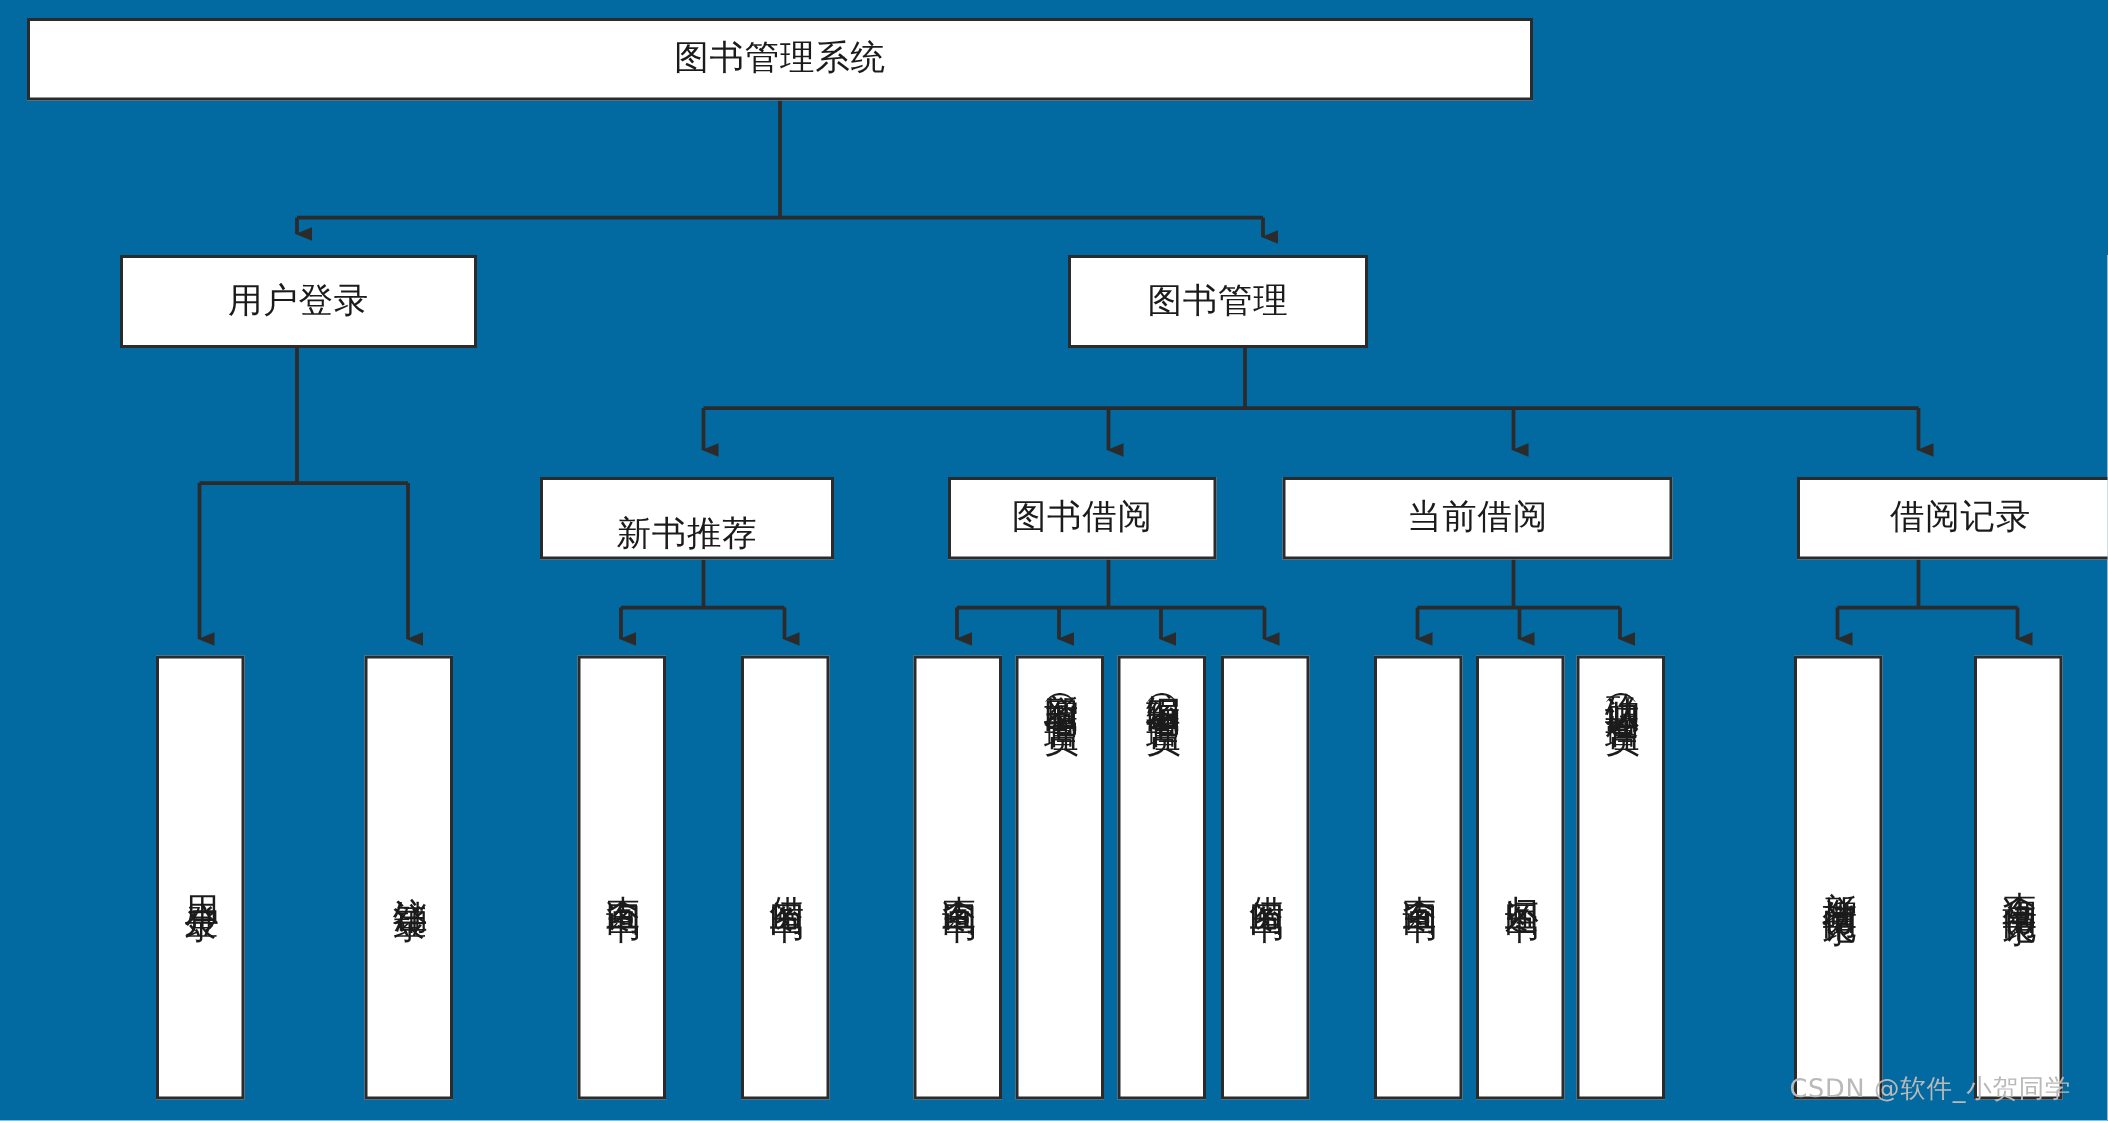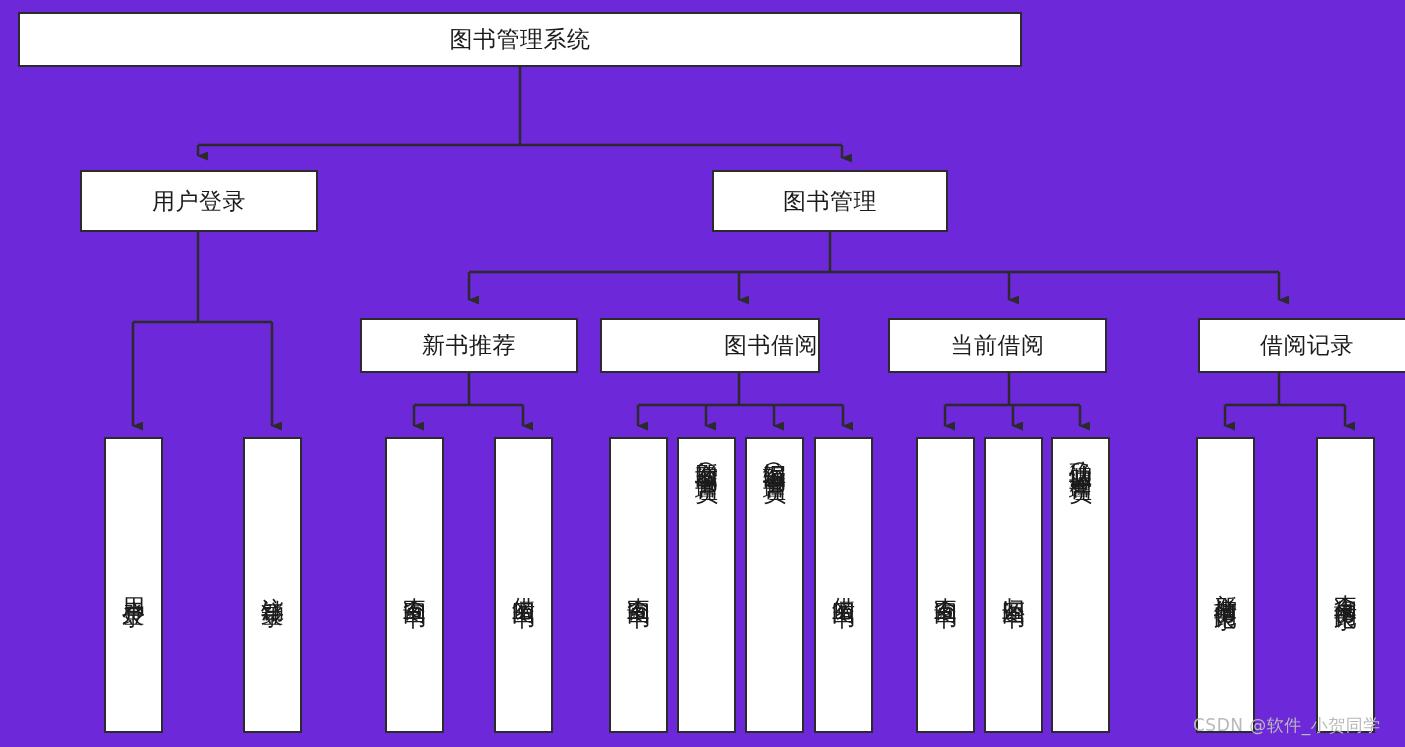--- a/index.html
+++ b/index.html
@@ -10,21 +10,21 @@
   body {
     width: 1405px;
     height: 747px;
     overflow: hidden;
     font-family: "DejaVu Sans", "Liberation Sans", sans-serif;
   }
   #diagram-root {
     position: relative;
     width: 1405px;
     height: 747px;
-    background: #6d28d9;
+    background: #0369a1;
   }
   svg.flow {
     position: absolute;
     top: 0;
     left: 0;
     width: 1405px;
     height: 747px;
   }
   .node-box {
     position: absolute;
@@ -147,33 +147,33 @@
   </svg>
 
   <div class="node-box" style="left:18px; top:12px; width:1004px; height:55px;">
     <span class="node-label-h">图书管理系统</span>
   </div>
 
   <div class="node-box" style="left:80px; top:170px; width:238px; height:62px;">
     <span class="node-label-h">用户登录</span>
   </div>
 
-  <div class="node-box" style="left:712px; top:170px; width:236px; height:62px;">
+  <div class="node-box" style="left:712px; top:170px; width:200px; height:62px;">
     <span class="node-label-h">图书管理</span>
   </div>
 
-  <div class="node-box" style="left:360px; top:318px; width:218px; height:55px;">
+  <div class="node-box" style="left:360px; top:318px; width:196px; height:55px;align-items:flex-end;">
     <span class="node-label-h">新书推荐</span>
   </div>
 
-  <div class="node-box" style="left:600px; top:318px; width:220px; height:55px;justify-content:flex-end;">
+  <div class="node-box" style="left:632px; top:318px; width:179px; height:55px;">
     <span class="node-label-h">图书借阅</span>
   </div>
 
-  <div class="node-box" style="left:888px; top:318px; width:219px; height:55px;">
+  <div class="node-box" style="left:855px; top:318px; width:260px; height:55px;">
     <span class="node-label-h">当前借阅</span>
   </div>
 
   <div class="node-box" style="left:1170px; top:318px; width:218px; height:55px;margin-left:28px;">
     <span class="node-label-h">借阅记录</span>
   </div>
 
   <div class="node-box leaf" style="left:104px; top:437px; width:59px; height:296px;">
     <div class="leaf-inner">
       <span class="node-label-v">用户登录</span>

